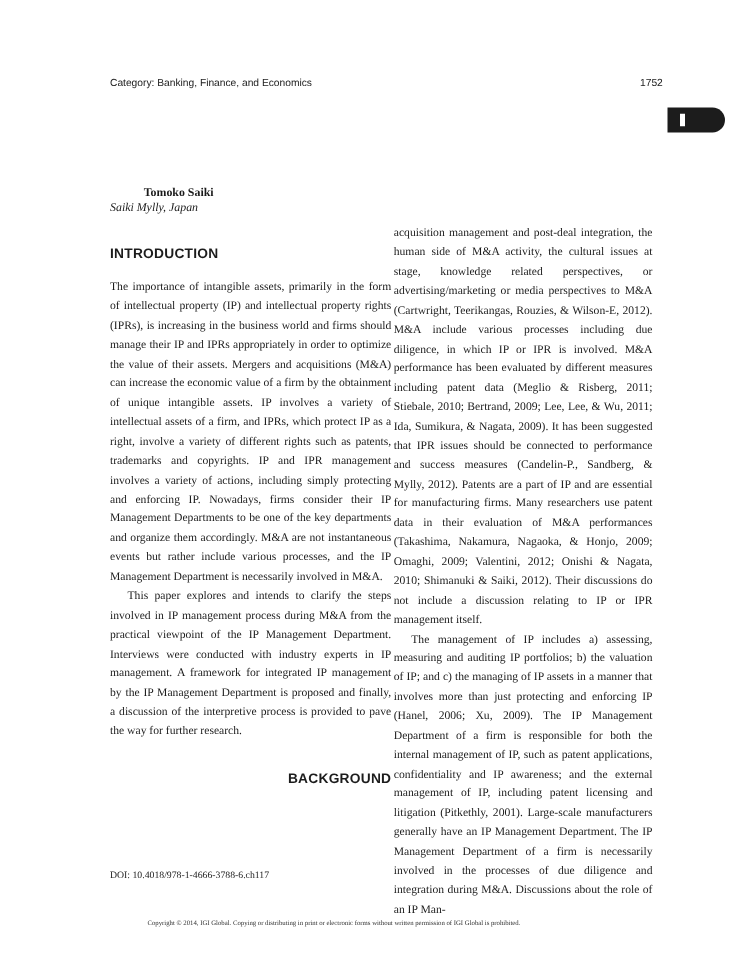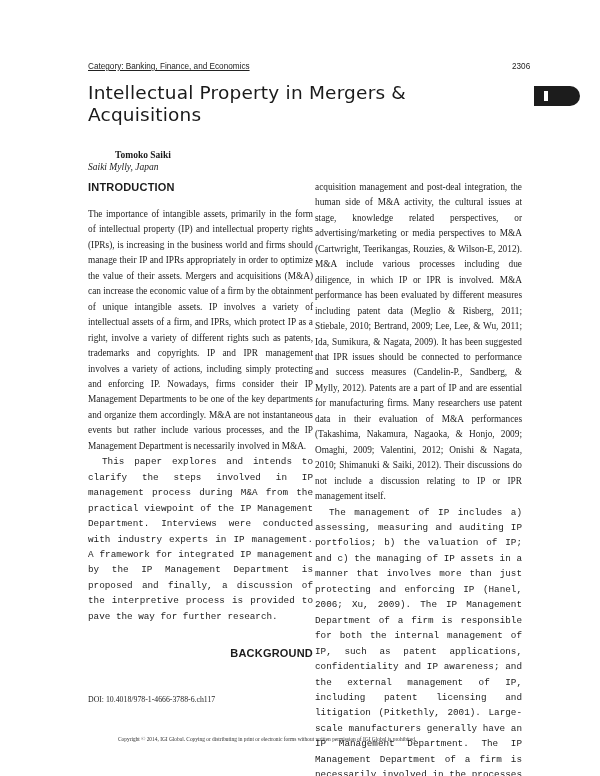--- a/index.html
+++ b/index.html
@@ -1,43 +1,42 @@
 <!DOCTYPE html>
 <html><head>
   <meta charset="utf-8">
   <style>
     html, body { margin: 0; padding: 0; background: #ffffff; }
     body { width: 600px; height: 776px; position: relative; overflow: hidden; color: #1a1a1a; }
     .page { position: absolute; left: 0; top: 0; width: 600px; height: 776px; background: #fff; }
-    .running-head { position: absolute; left: 88px; top: 62px; font-family: "Liberation Sans", sans-serif; font-size: 8.2px; color: #222; text-decoration: underline; }
+    .running-head { position: absolute; left: 88px; top: 62px; font-family: "Liberation Sans", sans-serif; font-size: 8.2px; color: #222; }
     .page-number { position: absolute; left: 512px; top: 62px; font-family: "Liberation Sans", sans-serif; font-size: 8.2px; color: #222; }
     .title { position: absolute; left: 88px; top: 82px; width: 340px; font-family: "DejaVu Sans", sans-serif; font-size: 18.5px; line-height: 22px; color: #1a1a1a; letter-spacing: 0.2px; }
     .tab-marker { position: absolute; left: 534px; top: 86px; width: 46px; height: 20px; background: #1c1c1c; border-radius: 0 11px 11px 0; }
     .tab-marker .bar { position: absolute; left: 10px; top: 5px; width: 4px; height: 10px; background: #fff; }
     .author { position: absolute; left: 88px; top: 150px; font-family: "Liberation Serif", serif; font-size: 9.5px; font-weight: bold; margin-left: 27px; }
     .affiliation { position: absolute; left: 88px; top: 162px; font-family: "Liberation Serif", serif; font-size: 9.5px; font-style: italic; }
     .col { position: absolute; font-family: "Liberation Serif", serif; font-size: 9.3px; line-height: 15.45px; color: #1c1c1c; text-align: justify; }
     .col-left { left: 88px; top: 180px; width: 225px; }
     .col-right { left: 315px; top: 180px; width: 207px; }
     .col p { margin: 0; }
-    .col p.indent { text-indent: 14px; font-family: Liberation Mono, monospace; }
+    .col p.indent { text-indent: 14px; }
     .heading { font-family: "Liberation Sans", sans-serif; font-weight: bold; font-size: 11px; letter-spacing: 0.2px; text-align: left; }
-    .h-intro { margin: 0 0 12px 0; line-height: 15px; }
+    .h-intro { margin: 16px 0 12px 0; line-height: 15px; }
     .h-bg { margin: 22px 0 10px 0; line-height: 15px; text-align: right; }
     .doi { position: absolute; left: 88px; top: 695px; font-family: "Liberation Serif", serif; font-size: 7.8px; color: #222; }
     .copyright { position: absolute; left: 118px; top: 736px; font-family: "Liberation Serif", serif; font-size: 5.4px; color: #333; }
   </style>
 </head>
 <body>
 
 <div class="page">
   <div class="running-head">Category: Banking, Finance, and Economics</div>
-  <div class="page-number">2306</div>
+  <div class="page-number">1752</div>
 
-  <div class="title">Intellectual Property in Mergers &amp; Acquisitions</div>
 
   <div class="tab-marker">
     <div class="bar"></div>
   </div>
 
   <div class="author">Tomoko Saiki</div>
   <div class="affiliation">Saiki Mylly, Japan</div>
 
   <div class="col col-left">
     <div class="heading h-intro">INTRODUCTION</div>

